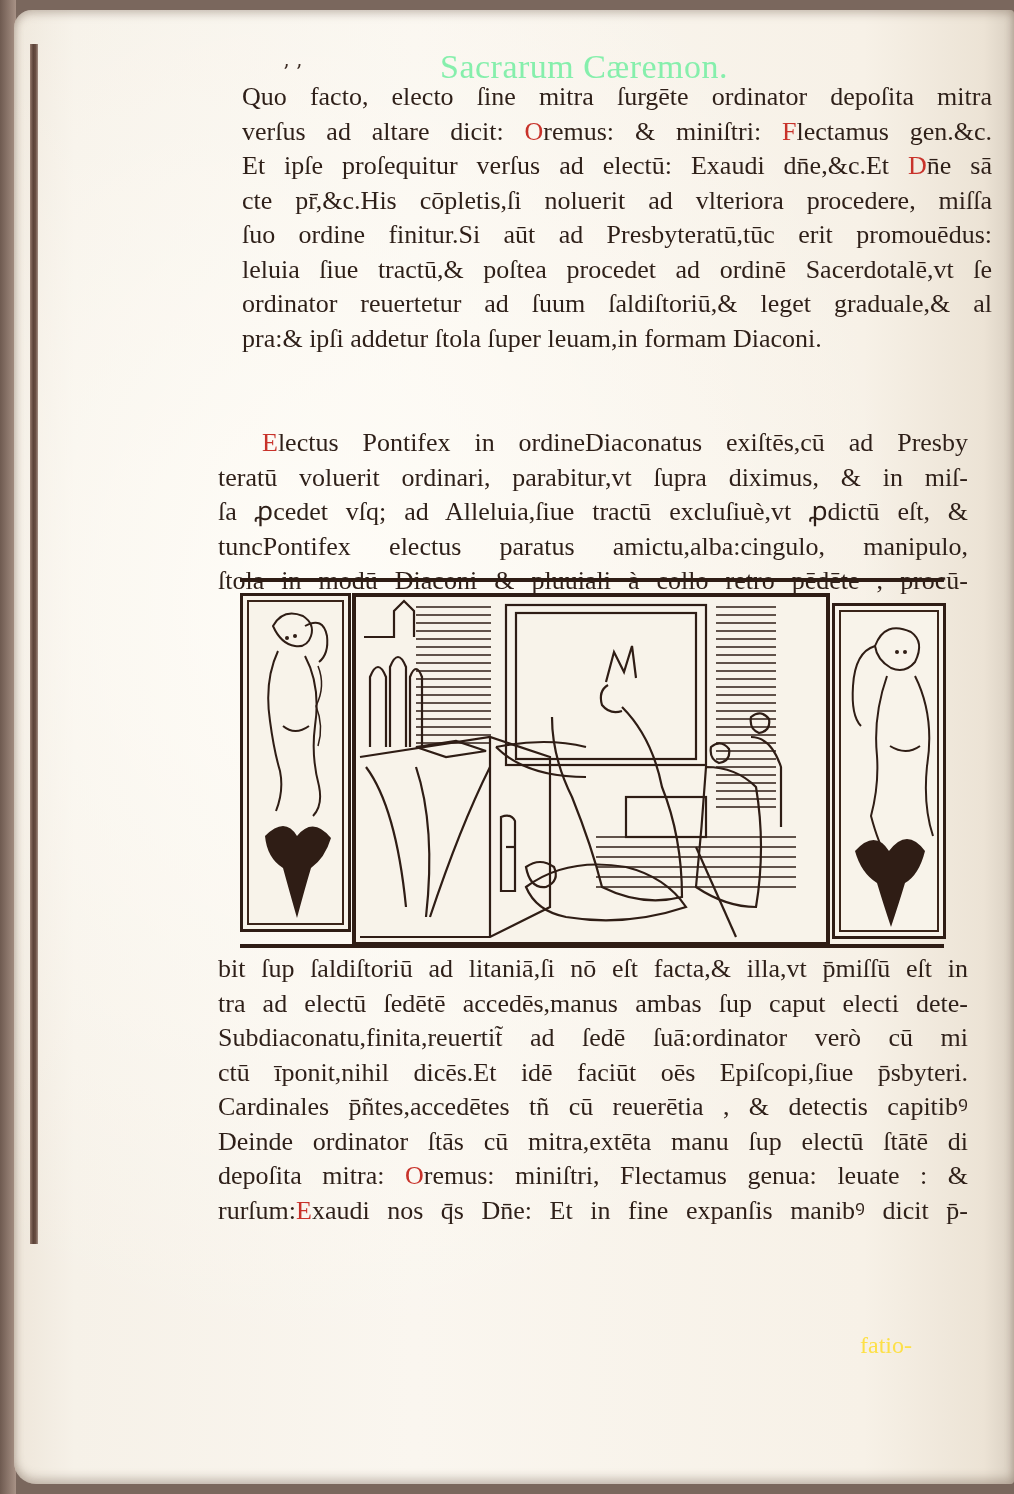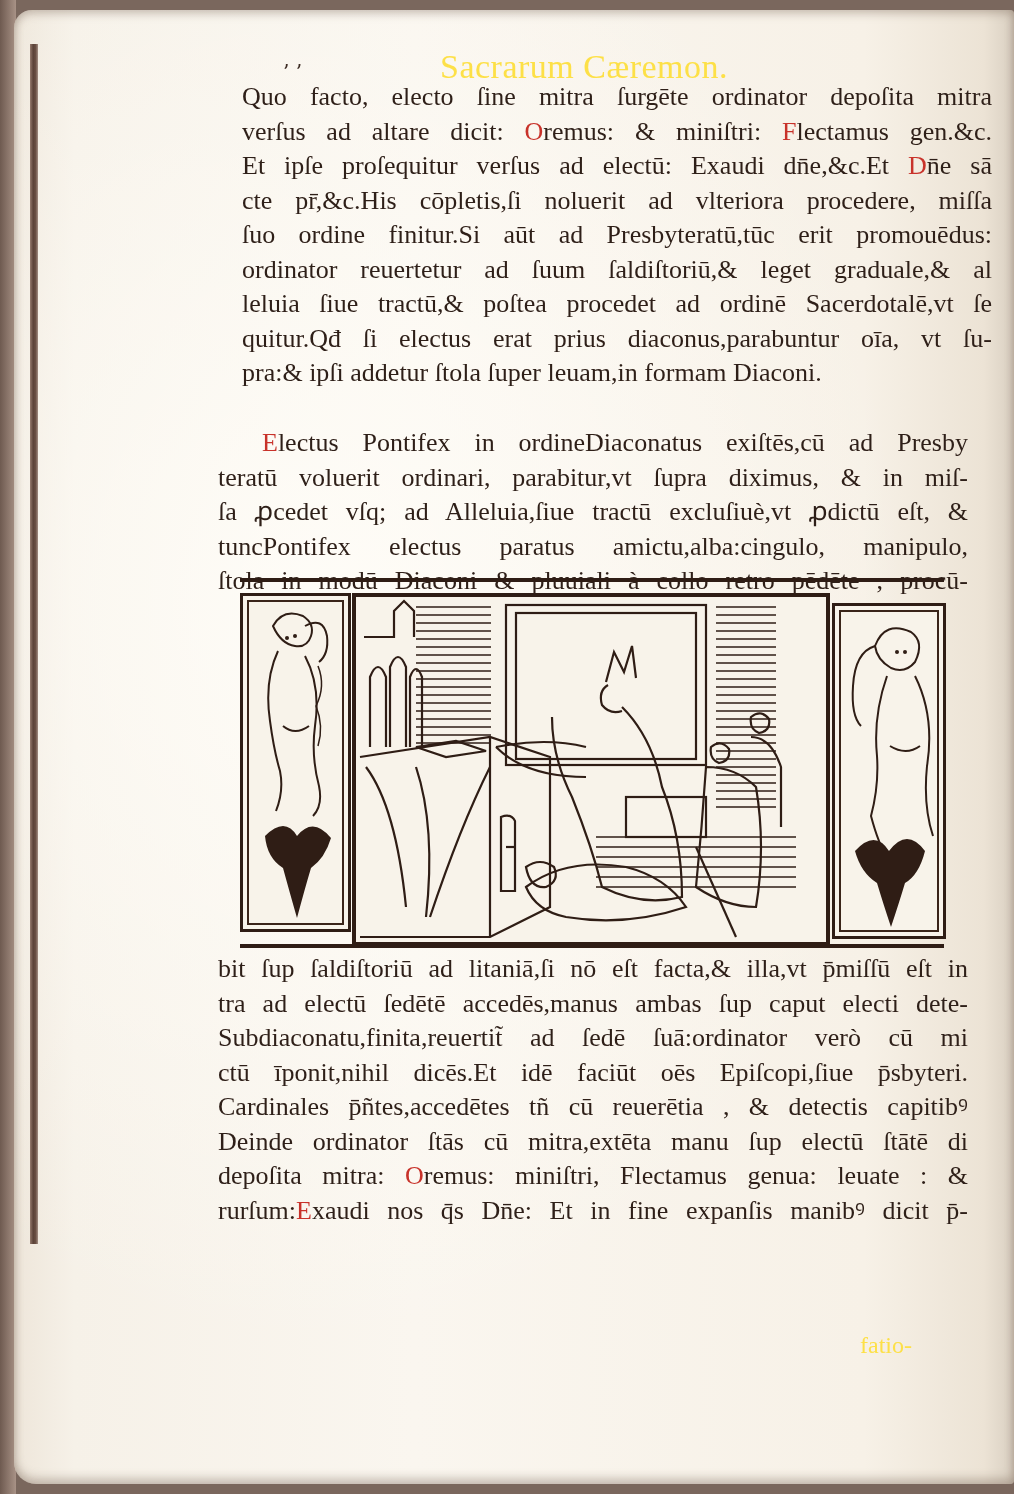--- a/index.html
+++ b/index.html
@@ -21,21 +21,21 @@
     position:absolute; left:16px; top:34px; width:8px; height:1200px;
     background:linear-gradient(90deg, #8c6f62 0%, #4a2f25 40%, #5a3d31 70%, #9a8378 100%);
     opacity:0.9;
   }
   .binding-shadow {
     position:absolute; left:0; top:0; width:16px; height:1494px;
     background:linear-gradient(90deg, #6e5a50, #a89286);
   }
   .running-head {
     position:absolute; left:440px; top:48px;
-    font-size:34px; color:#fde047; letter-spacing:0.5px;
+    font-size:34px; color:#86efac; letter-spacing:0.5px;
     font-family:"Liberation Serif", serif;
     text-align:right;
   }
   .signature-mark {
     position:absolute; left:283px; top:60px; font-size:20px; color:#3b2a22;
   }
   .text-block {
     position:absolute; left:218px; width:750px;
     font-family:"Liberation Serif", serif;
     font-size:26px; line-height:34.5px; color:#2e1f18;
@@ -69,23 +69,22 @@
 
 <div class="signature-mark">’ ’</div>
 <div class="running-head">Sacrarum Cæremon.</div>
 
 <div class="text-block" id="block-above" style="top:80px;margin-left:24px;">
     <span class="line"><span>Quo facto, electo ſine mitra ſurgēte ordinator depoſita mitra</span></span>
     <span class="line"><span>verſus ad altare dicit: </span><span class="rubric">O</span><span>remus: &amp; miniſtri: </span><span class="rubric">F</span><span>lectamus gen.&amp;c.</span></span>
     <span class="line"><span>Et ipſe proſequitur verſus ad electū: Exaudi dn̄e,&amp;c.Et </span><span class="rubric">D</span><span>n̄e sā</span></span>
     <span class="line"><span>cte pr̄,&amp;c.His cōpletis,ſi noluerit ad vlteriora procedere, miſſa</span></span>
     <span class="line"><span>ſuo ordine finitur.Si aūt ad Presbyteratū,tūc erit promouēdus:</span></span>
+    <span class="line"><span>leluia ſiue tractū,&amp; poſtea procedet ad ordinē Sacerdotalē,vt ſe</span></span>
     <span class="line"><span>ordinator reuertetur ad ſuum ſaldiſtoriū,&amp; leget graduale,&amp; al</span></span>
-    <span class="line"><span>leluia ſiue tractū,&amp; poſtea procedet ad ordinē Sacerdotalē,vt ſe</span></span>
-    <span class="line"><span>quitur.Qđ ſi electus erat prius diaconus,parabuntur oīa, vt ſu-</span></span>
     <span class="line last"><span>pra:&amp; ipſi addetur ſtola ſuper leuam,in formam Diaconi.</span></span>
   </div>
 <div class="text-block" id="block-para2" style="top:426px;">
     <span class="line indent"><span class="rubric">E</span><span>lectus Pontifex in ordineDiaconatus exiſtēs,cū ad Presby</span></span>
     <span class="line"><span>teratū voluerit ordinari, parabitur,vt ſupra diximus, &amp; in miſ-</span></span>
     <span class="line"><span>ſa ꝓcedet vſq; ad Alleluia,ſiue tractū excluſiuè,vt ꝓdictū eſt, &amp;</span></span>
     <span class="line"><span>tuncPontifex electus paratus amictu,alba:cingulo, manipulo,</span></span>
     <span class="line"><span>ſtola in modū Diaconi &amp; pluuiali à collo retro pēdēte , procū-</span></span>
   </div>
 

